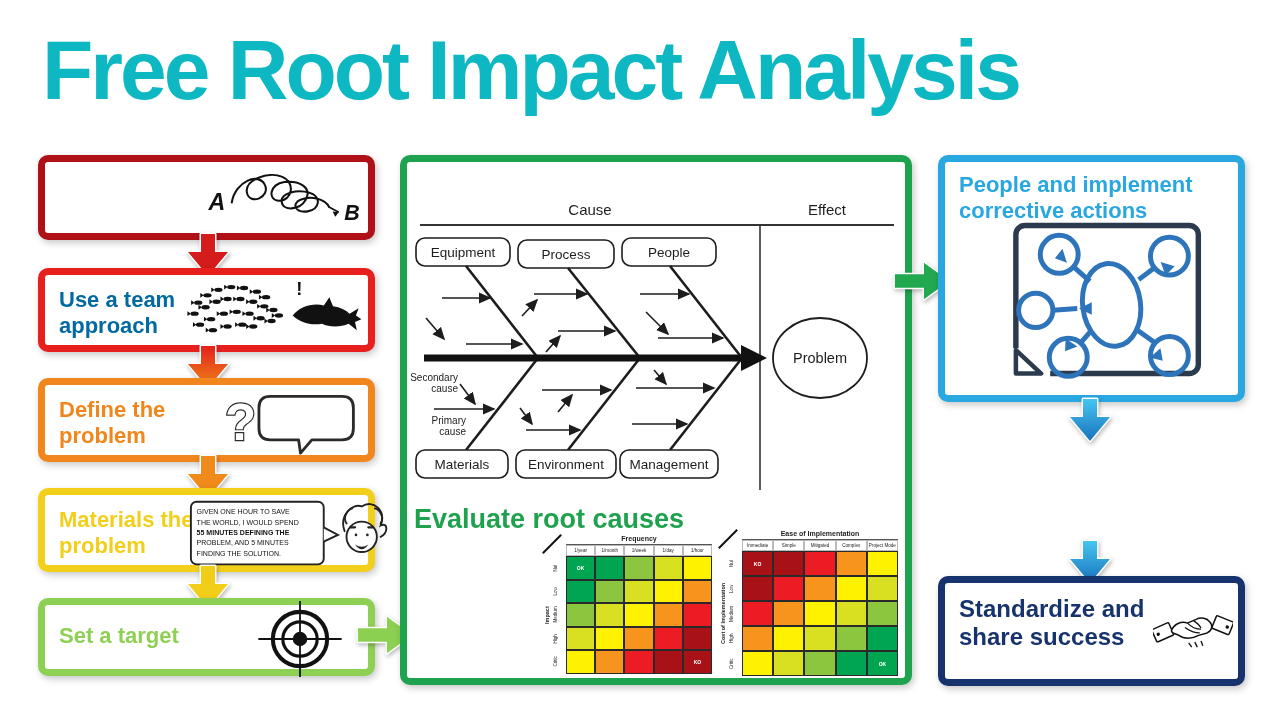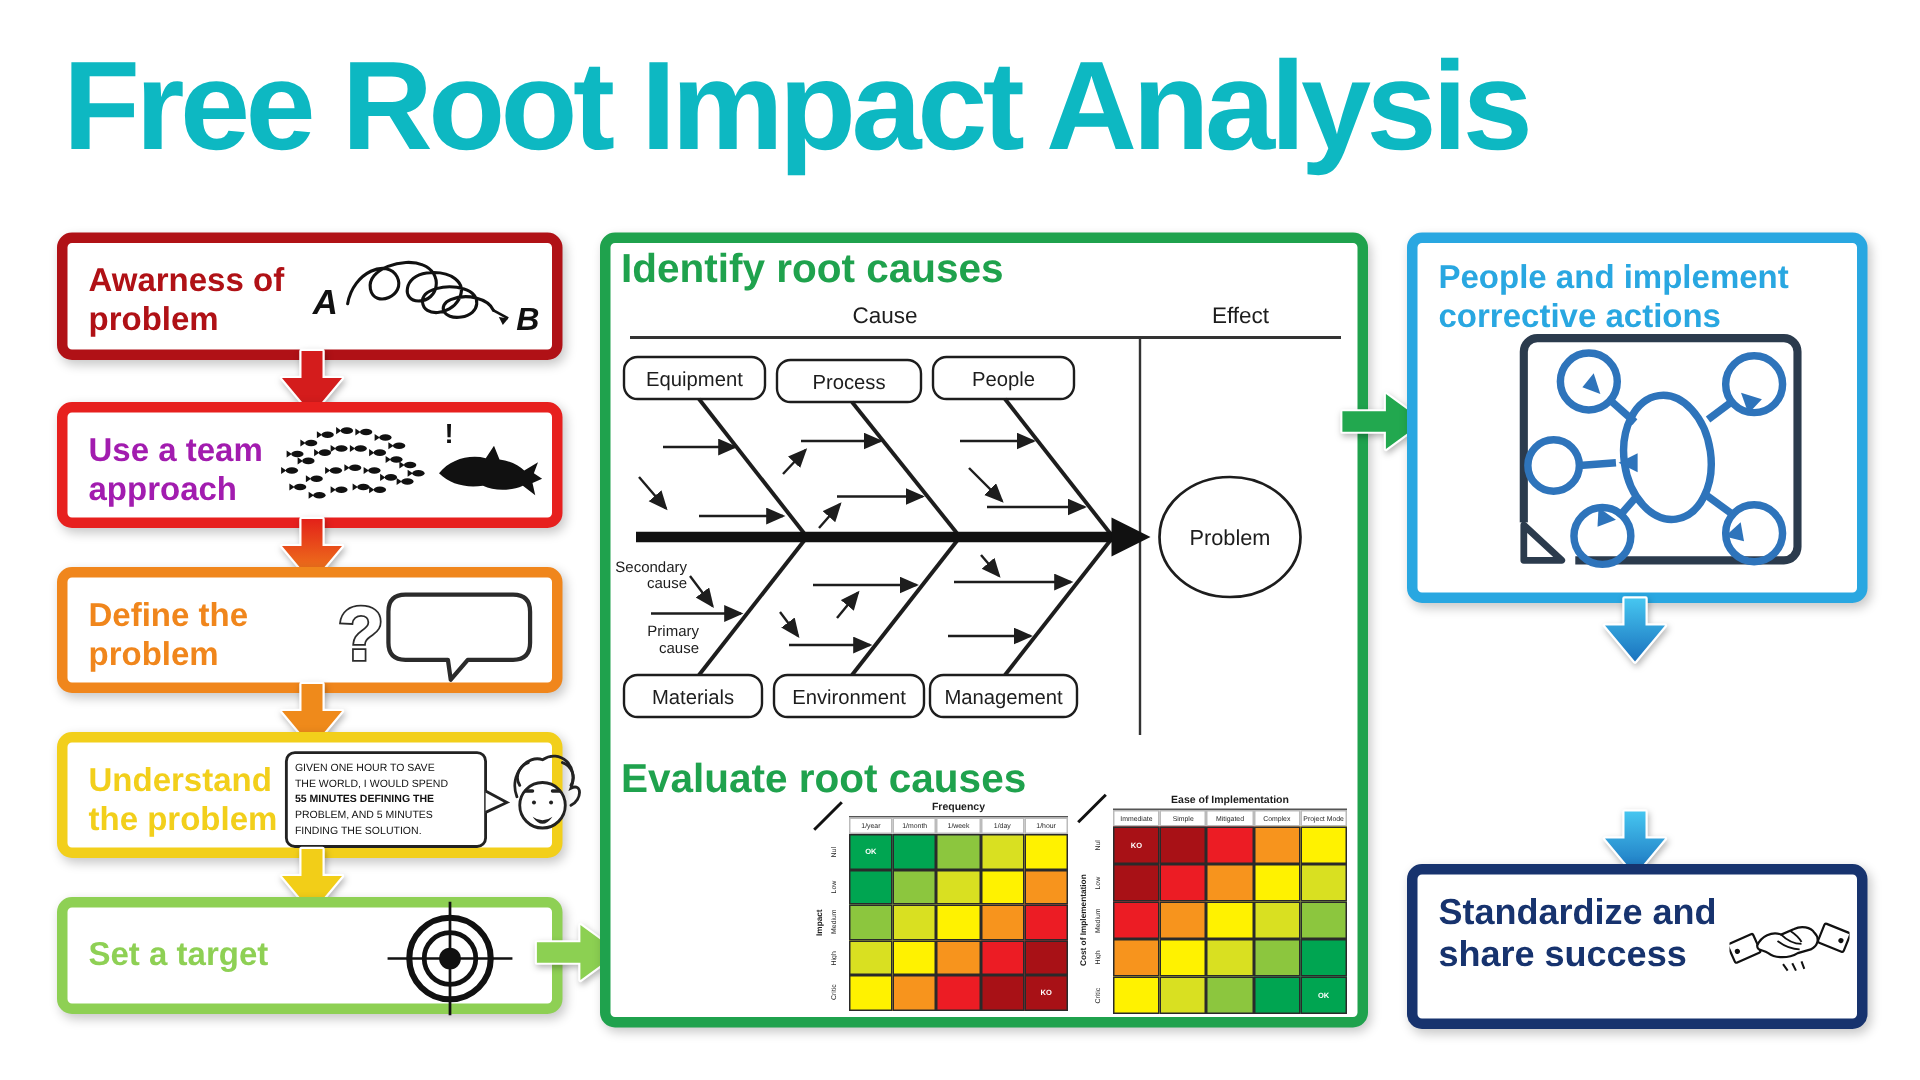--- a/index.html
+++ b/index.html
@@ -48,36 +48,35 @@
       <pattern id="hatch" width="5" height="5" patternUnits="userSpaceOnUse" patternTransform="rotate(45)">
         <rect width="5" height="5" fill="#fff"></rect>
           <line x1="0" y1="0" x2="0" y2="5" stroke="#222" stroke-width="1.4"></line>
       </pattern>
     </defs>
   </svg>
 
   <h1 class="page-title" style="color: rgb(13, 184, 194);">Free Root Impact Analysis</h1>
 
   <div class="step-box" style="left: 38px; top: 155px; width: 323px; height: 71px; border-color: rgb(176, 17, 22);">
-    <div class="step-label" style="width: 165px; color: rgb(176, 17, 22);">Awarness of problem</div>
     <svg class="illus" style="left:160px;top:3px" width="165" height="66" viewBox="0 0 185 70">
       <text x="4" y="48" font-size="26" font-weight="bold" font-style="italic" fill="#111">A</text>
       <path d="M30,40 C34,16 60,6 67,20 C74,34 50,44 47,29 C44,14 72,5 86,11 C102,17 98,38 83,38 C70,38 72,19 89,17 C107,15 120,24 113,37 C106,49 87,50 86,39 C85,29 104,25 117,29 C131,33 129,48 115,50 C101,52 97,41 107,37 C119,32 135,36 139,45" fill="none" stroke="#111" stroke-width="2.3" stroke-linecap="round"></path>
       <path d="M139,45 L150,51" fill="none" stroke="#111" stroke-width="2"></path>
       <path d="M150,51 l-7,-1 3,6 z" fill="#111"></path>
       <text x="156" y="60" font-size="24" font-weight="bold" font-style="italic" fill="#111">B</text>
     </svg>
   </div>
 
   <svg class="darr" style="left:186px;top:232px" width="44" height="46" viewBox="0 0 44 46">
     <path d="M15,2 H29 V20 H42 L22,44 L2,20 H15 Z" fill="#d41c1c" stroke="#fff" stroke-width="3" stroke-linejoin="round" paint-order="stroke"></path>
   </svg>
 
   <div class="step-box" style="left: 38px; top: 268px; width: 323px; height: 70px; border-color: rgb(231, 32, 30);">
-    <div class="step-label" style="width: 140px; color: #a21caf;">Use a team approach</div>
+    <div class="step-label" style="width: 140px; color: #0369a1;">Use a team approach</div>
     <svg class="illus" style="left:130px;top:2px" width="195" height="66" viewBox="0 0 200 72">
       <g>
         <use href="#fsh" transform="translate(14,28)"></use>
           <use href="#fsh" transform="translate(24,20)"></use>
         <use href="#fsh" transform="translate(36,14)"></use>
           <use href="#fsh" transform="translate(50,11)"></use>
         <use href="#fsh" transform="translate(64,12)"></use>
           <use href="#fsh" transform="translate(78,16)"></use>
         <use href="#fsh" transform="translate(88,22)"></use>
           <use href="#fsh" transform="translate(10,40)"></use>
@@ -116,21 +115,21 @@
       <path d="M52,10 H128 C136,10 140,14 140,22 V44 C140,52 136,56 128,56 H96 L84,70 L82,56 H52 C44,56 40,52 40,44 V22 C40,14 44,10 52,10 Z" fill="#fff" stroke="#2b2b2b" stroke-width="3" stroke-linejoin="round"></path>
       <text x="4" y="56" font-size="54" font-weight="bold" fill="#fff" stroke="#2b2b2b" stroke-width="2.5" paint-order="stroke">?</text>
     </svg>
   </div>
 
   <svg class="darr" style="left:186px;top:454px" width="44" height="46" viewBox="0 0 44 46">
     <path d="M15,2 H29 V20 H42 L22,44 L2,20 H15 Z" fill="#ef8a1b" stroke="#fff" stroke-width="3" stroke-linejoin="round" paint-order="stroke"></path>
   </svg>
 
   <div class="step-box" style="left: 38px; top: 488px; width: 323px; height: 70px; border-color: rgb(242, 207, 27);">
-    <div class="step-label" style="width: 135px; color: rgb(242, 207, 27);">Understand the problem</div>
+    <div class="step-label" style="width: 135px; color: rgb(242, 207, 27);">Materials the problem</div>
     <svg class="illus" style="left:140px;top:2px" width="212" height="74" viewBox="0 0 215 78">
       <rect x="2" y="5" width="140" height="66" rx="6" fill="#fff" stroke="#222" stroke-width="2"></rect>
       <path d="M142,32 L157,40 L142,47" fill="#fff" stroke="#222" stroke-width="2"></path>
       <text x="8" y="18" font-size="7.4" fill="#111">GIVEN ONE HOUR TO SAVE</text>
       <text x="8" y="29" font-size="7.4" fill="#111">THE WORLD, I WOULD SPEND</text>
       <text x="8" y="40" font-size="7.4" font-weight="bold" fill="#111">55 MINUTES DEFINING THE</text>
       <text x="8" y="51" font-size="7.4" fill="#111">PROBLEM, AND 5 MINUTES</text>
       <text x="8" y="62" font-size="7.4" fill="#111">FINDING THE SOLUTION.</text>
       <g stroke="#222" fill="none" stroke-width="2" stroke-linecap="round">
         <circle cx="182" cy="42" r="16" fill="#fff"></circle>
@@ -158,21 +157,20 @@
       <circle cx="46" cy="42" r="8" fill="#111"></circle>
     </svg>
   </div>
 
   <svg class="rarr" style="left:356px;top:612px" width="58" height="46" viewBox="0 0 60 46">
     <path d="M2,16 H32 V4 L58,23 L32,42 V30 H2 Z" fill="#8cd052" stroke="#fff" stroke-width="3" stroke-linejoin="round" paint-order="stroke"></path>
   </svg>
 
   <div class="panel" style="left: 400px; top: 155px; width: 498px; height: 516px; border-color: rgb(31, 162, 77);"></div>
 
-  <div class="panel-heading" style="left: 414px; top: 166px; color: rgb(31, 162, 77);">Identify root causes</div>
 
   <svg style="position:absolute;left:408px;top:198px" width="492" height="294" viewBox="0 0 492 294">
     <defs>
       <marker id="ah" markerWidth="9" markerHeight="8" refX="7" refY="3.5" orient="auto">
         <path d="M0,0 L8,3.5 L0,7 Z" fill="#1d1d1d"></path>
       </marker>
     </defs>
     <text x="182" y="17" font-size="15" text-anchor="middle" fill="#1d1d1d">Cause</text>
     <text x="419" y="17" font-size="15" text-anchor="middle" fill="#1d1d1d">Effect</text>
     <line x1="12" y1="27" x2="486" y2="27" stroke="#333" stroke-width="2"></line>

